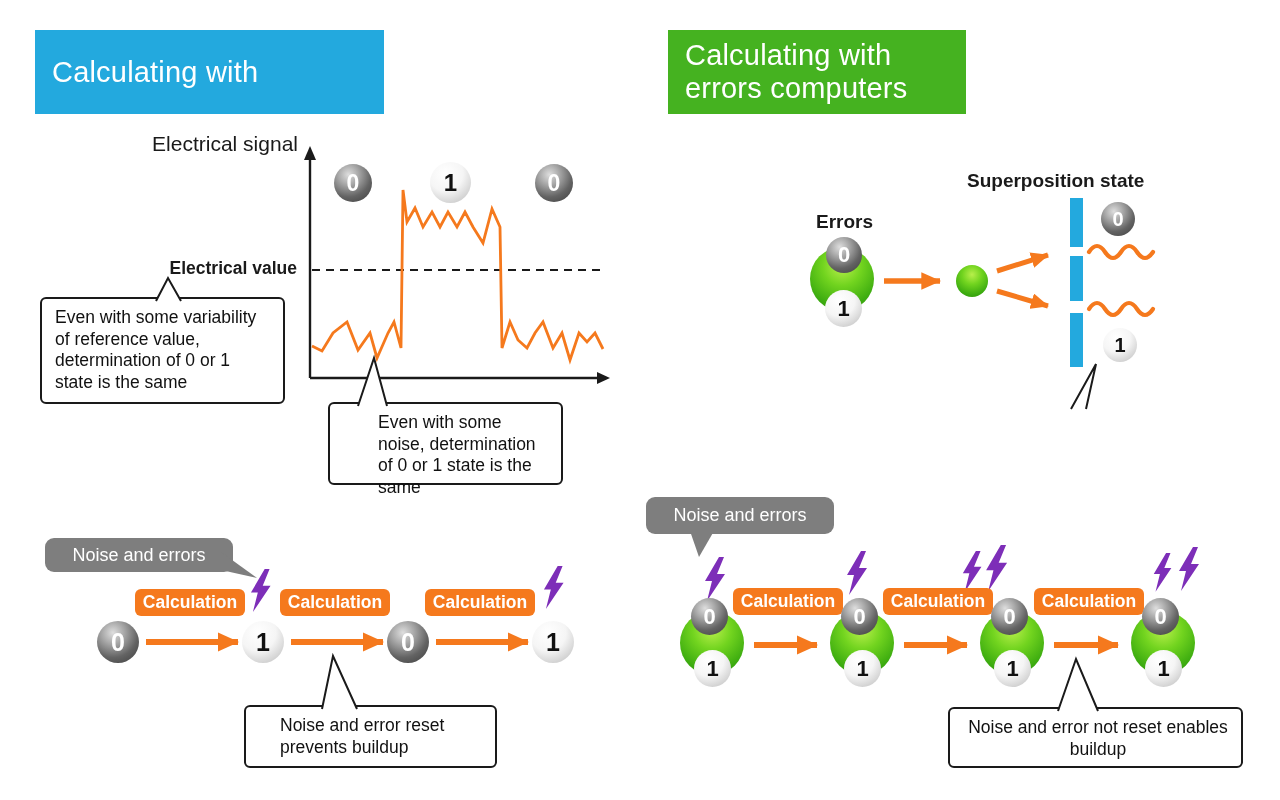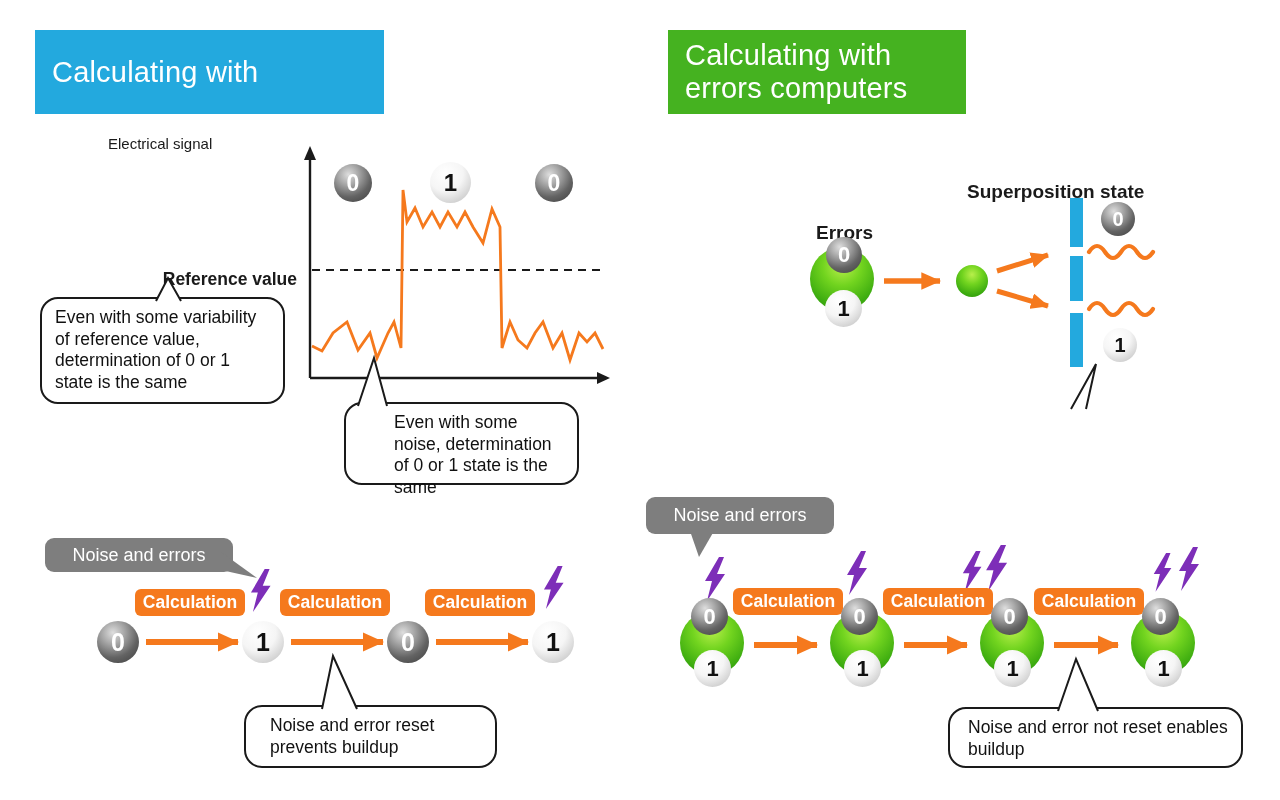--- a/index.html
+++ b/index.html
@@ -9,24 +9,24 @@
   svg.layer{position:absolute;left:0;top:0;pointer-events:none;}
   #layerA{z-index:1;}
   .html-layer{z-index:2;}
   #layerB{z-index:3;}
 
   .header{display:flex;flex-direction:column;justify-content:center;color:#fff;
           font-size:29px;line-height:33px;padding-left:17px;letter-spacing:.2px;}
   .header.blue{background:#23a9de;}
   .header.green{background:#45b220;}
 
-  .lbl{white-space:nowrap;margin-top:11px;}
+  .lbl{white-space:nowrap;}
   .lbl.bold{font-weight:bold;}
 
-  .callout{background:#fff;border:2px solid #1a1a1a;border-radius:18px;
+  .callout{background:#fff;border:2px solid #1a1a1a;border-radius:6px;
            font-size:17.5px;line-height:21.5px;padding:8px 13px;color:#111;}
 
   .bubble{background:#7e7e7e;color:#fff;border-radius:9px;display:flex;
           align-items:center;justify-content:center;font-size:18px;}
 
   .calc{background:#f5791d;color:#fff;font-weight:bold;font-size:17.5px;
         border-radius:6px;display:flex;align-items:center;justify-content:center;}
 
   .ball{border-radius:50%;display:flex;align-items:center;justify-content:center;font-weight:bold;}
   .ball.gray{background:radial-gradient(circle at 38% 28%, #dedede 0%, #a8a8a8 28%, #636363 62%, #3c3c3c 100%);color:#fff;}
@@ -99,37 +99,37 @@
   </svg>
 
   <div class="abs header blue html-layer" style="left:35px;top:30px;width:349px;height:84px;">
     <span>Calculating with</span>
   </div>
   <div class="abs header green html-layer" style="left:668px;top:30px;width:298px;height:84px;">
     <span>Calculating with</span>
     <span>errors computers</span>
   </div>
 
-  <div class="abs html-layer" style="left:108px;top:132px;width:190px;font-size:15px;line-height:23px;">
+  <div class="abs html-layer" style="left:108px;top:132px;width:190px;text-align:right;font-size:21px;line-height:23px;">
     <div>Electrical signal</div>
   </div>
-  <div class="abs lbl bold html-layer" style="left:150px;top:258px;width:147px;text-align:right;font-size:17.5px;">Reference value</div>
+  <div class="abs lbl bold html-layer" style="left:150px;top:258px;width:147px;text-align:right;font-size:17.5px;">Electrical value</div>
 
   <div class="abs ball gray html-layer" style="left:334px;top:164px;width:38px;height:38px;font-size:23px;">
       <span>0</span>
     </div>
   <div class="abs ball white html-layer" style="left:430px;top:162px;width:41px;height:41px;font-size:24px;">
       <span>1</span>
     </div>
   <div class="abs ball gray html-layer" style="left:535px;top:164px;width:38px;height:38px;font-size:23px;">
       <span>0</span>
     </div>
 
   <div class="abs callout html-layer" style="left:40px;top:297px;width:245px;height:107px;">Even with some variability of reference value, determination of 0 or 1 state is the same</div>
-  <div class="abs callout html-layer" style="left:344px;top:402px;width:235px;height:83px;padding-left:48px;">Even with some noise, determination of 0 or 1 state is the same</div>
+  <div class="abs callout html-layer" style="left:328px;top:402px;width:235px;height:83px;padding-left:48px;">Even with some noise, determination of 0 or 1 state is the same</div>
 
   <div class="abs lbl bold html-layer" style="left:967px;top:170px;font-size:19px;">Superposition state</div>
   <div class="abs lbl bold html-layer" style="left:816px;top:211px;font-size:19px;">Errors</div>
 
   <div class="abs ball green html-layer" style="left:810px;top:247px;width:64px;height:64px;"></div>
   <div class="abs ball gray html-layer" style="left:826px;top:237px;width:36px;height:36px;font-size:22px;">
       <span>0</span>
     </div>
   <div class="abs ball white html-layer" style="left:825px;top:290px;width:37px;height:37px;font-size:22px;">
       <span>1</span>
@@ -156,21 +156,21 @@
   <div class="abs ball white html-layer" style="left:242px;top:621px;width:42px;height:42px;font-size:25px;">
       <span>1</span>
     </div>
   <div class="abs ball gray html-layer" style="left:387px;top:621px;width:42px;height:42px;font-size:25px;">
       <span>0</span>
     </div>
   <div class="abs ball white html-layer" style="left:532px;top:621px;width:42px;height:42px;font-size:25px;">
       <span>1</span>
     </div>
 
-  <div class="abs callout html-layer" style="left:244px;top:705px;width:253px;height:63px;padding-left:24px;">Noise and error reset prevents buildup</div>
+  <div class="abs callout html-layer" style="left:244px;top:705px;width:253px;height:63px;padding-left:34px;">Noise and error reset prevents buildup</div>
 
   <div class="abs bubble html-layer" style="left:646px;top:497px;width:188px;height:37px;">Noise and errors</div>
 
   <div class="abs calc html-layer" style="left:733px;top:588px;width:110px;height:27px;">Calculation</div>
   <div class="abs calc html-layer" style="left:883px;top:588px;width:110px;height:27px;">Calculation</div>
   <div class="abs calc html-layer" style="left:1034px;top:588px;width:110px;height:27px;">Calculation</div>
 
   <div class="abs ball green html-layer" style="left:680px;top:611px;width:64px;height:64px;"></div>
   <div class="abs ball gray html-layer" style="left:691px;top:598px;width:37px;height:37px;font-size:22px;">
       <span>0</span>
@@ -196,21 +196,21 @@
     </div>
 
   <div class="abs ball green html-layer" style="left:1131px;top:611px;width:64px;height:64px;"></div>
   <div class="abs ball gray html-layer" style="left:1142px;top:598px;width:37px;height:37px;font-size:22px;">
       <span>0</span>
     </div>
   <div class="abs ball white html-layer" style="left:1145px;top:650px;width:37px;height:37px;font-size:22px;">
       <span>1</span>
     </div>
 
-  <div class="abs callout html-layer" style="left:948px;top:707px;width:295px;height:61px;padding-left:18px;">Noise and error not reset enables buildup</div>
+  <div class="abs callout html-layer" style="left:948px;top:707px;width:295px;height:61px;padding-left:18px;text-align:center;">Noise and error not reset enables buildup</div>
 
   <svg id="layerB" class="layer" width="1280" height="800" viewBox="0 0 1280 800">
 
     <g fill="#ffffff" stroke="#1a1a1a" stroke-width="2" stroke-linejoin="miter">
       <path d="M156,301 L168,278 L181,301"></path>
       <path d="M358,406 L374,358 L387,406"></path>
       <path d="M1071,409 L1096,364 L1086,409"></path>
       <path d="M322,709 L333,656 L357,709"></path>
       <path d="M1058,711 L1076,659 L1098,711"></path>
     </g>

